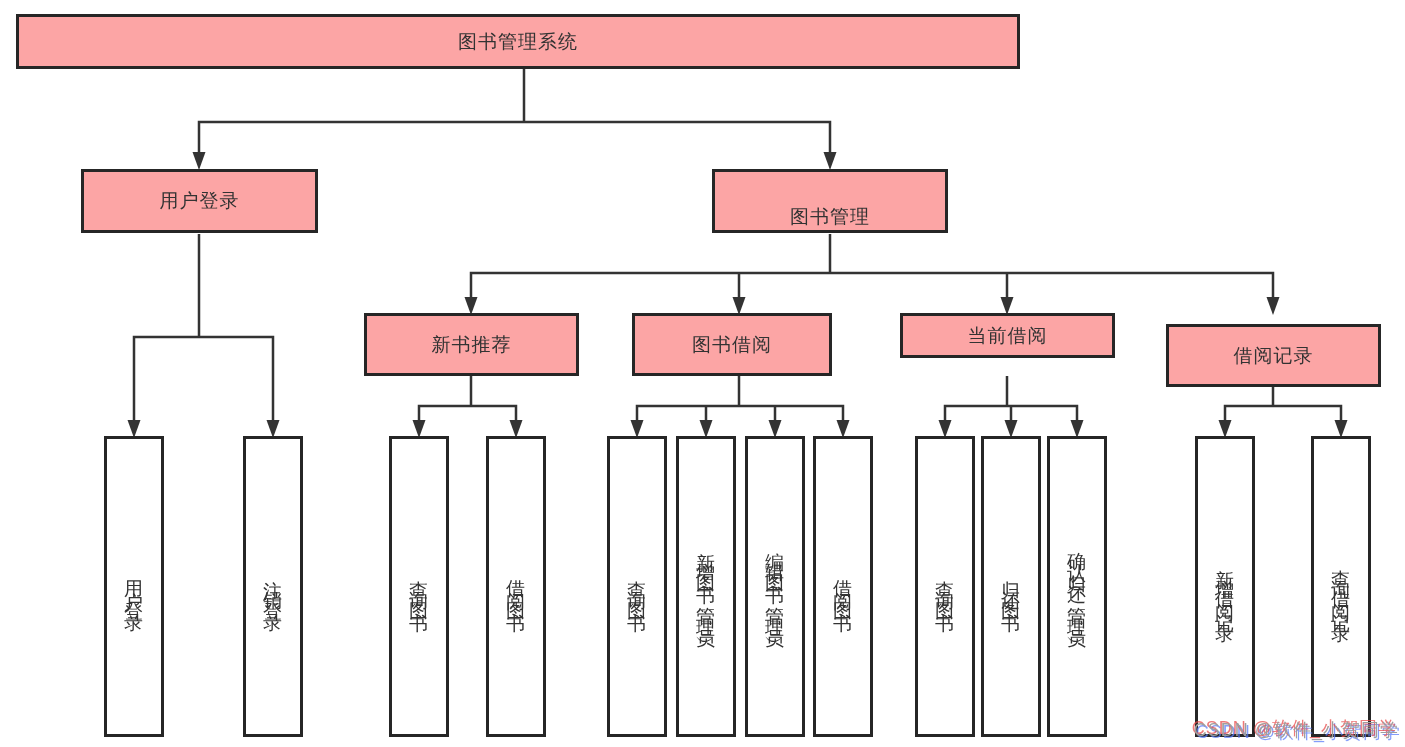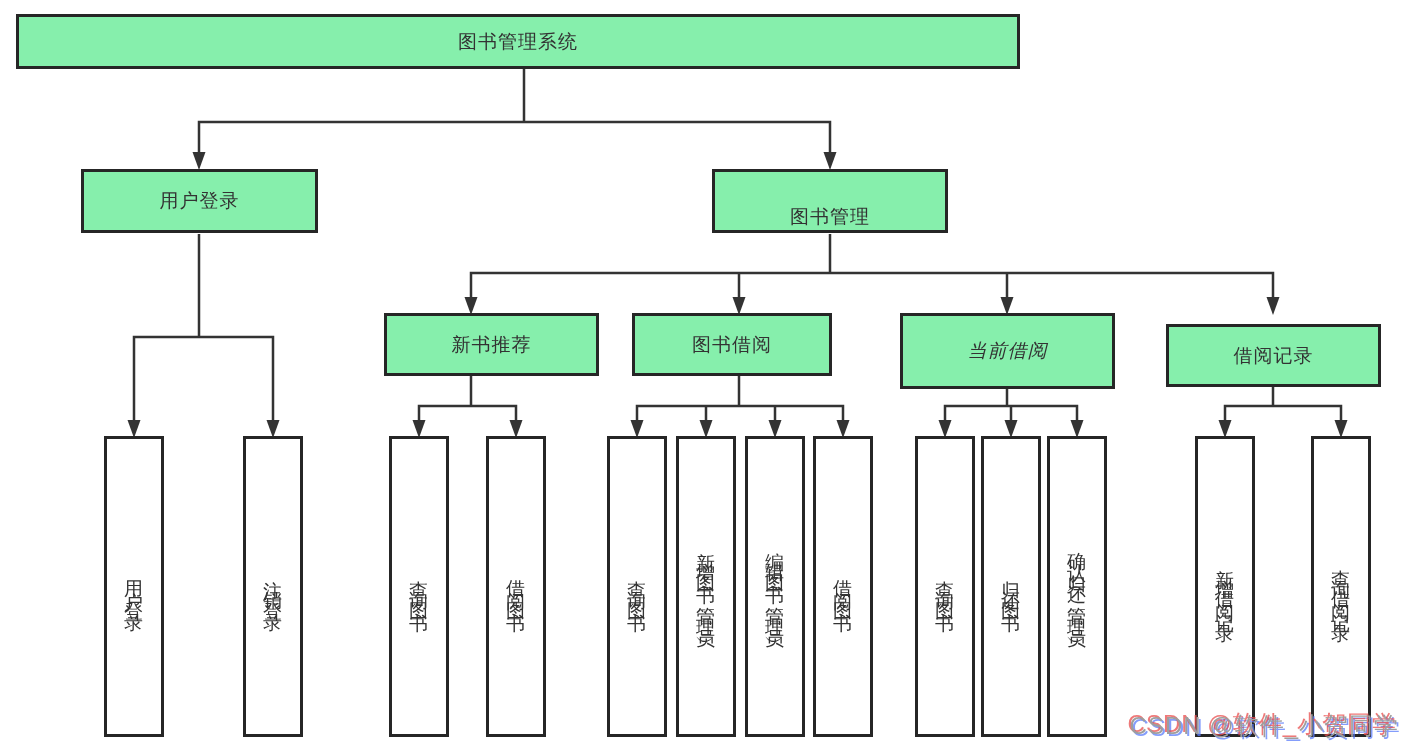--- a/index.html
+++ b/index.html
@@ -15,21 +15,21 @@
     background: #ffffff;
     overflow: hidden;
   }
   .wires {
     position: absolute;
     left: 0; top: 0;
     width: 1405px; height: 747px;
   }
   .box {
     position: absolute;
-    background: #86efac;
+    background: #fca5a5;
     border: 3px solid #262626;
     display: flex;
     align-items: center;
     justify-content: center;
     font-size: 19px;
     color: #333333;
     letter-spacing: 1px;
     white-space: nowrap;
   }
   .box-v {
@@ -49,21 +49,21 @@
     font-size: 19px;
     letter-spacing: 11px;
     line-height: 1;
     color: #333333;
     white-space: nowrap;
   }
   .watermark {
     position: absolute;
     right: 6px;
     bottom: 5px;
-    font-size: 24px;
+    font-size: 18px;
     color: #9e9e9e;
     letter-spacing: 1px;
     text-shadow: -2px -2px 0 rgba(232, 76, 76, 0.75),
                   2px  2px 0 rgba(91, 124, 250, 0.75);
     white-space: nowrap;
   }
 </style>
 </head>
 <body>
 
@@ -116,27 +116,27 @@
     <span>图书管理系统</span>
   </div>
 
   <div class="box" style="left:81px; top:169px; width:237px; height:64px;">
     <span>用户登录</span>
   </div>
   <div class="box" style="left:712px; top:169px; width:236px; height:64px;align-items:flex-end;">
     <span>图书管理</span>
   </div>
 
-  <div class="box" style="left:384px; top:313px; width:215px; height:63px;">
+  <div class="box" style="left:364px; top:313px; width:215px; height:63px;">
     <span>新书推荐</span>
   </div>
   <div class="box" style="left:632px; top:313px; width:200px; height:63px;">
     <span>图书借阅</span>
   </div>
-  <div class="box" style="left:900px; top:313px; width:215px; height:76px;font-style:italic;">
+  <div class="box" style="left:900px; top:313px; width:215px; height:45px;">
     <span>当前借阅</span>
   </div>
   <div class="box" style="left:1166px; top:324px; width:215px; height:63px;">
     <span>借阅记录</span>
   </div>
 
   <div class="box-v" style="left:104px;">
     <span class="vtext">用户登录</span>
   </div>
   <div class="box-v" style="left:243px;">

